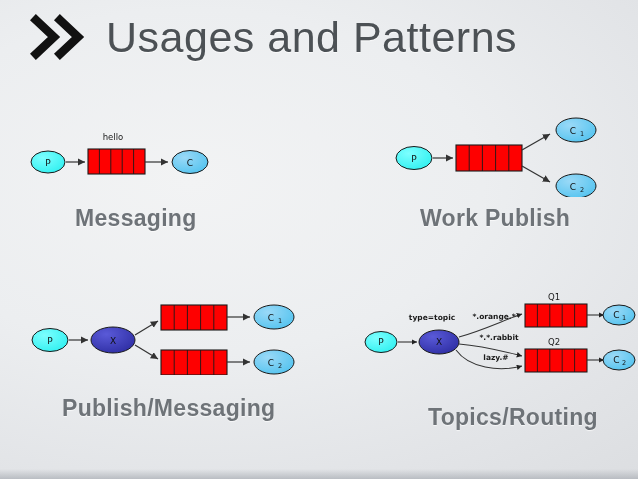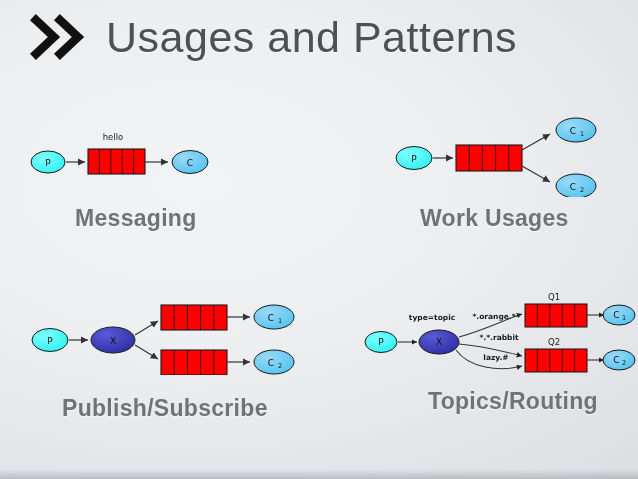--- a/index.html
+++ b/index.html
@@ -173,21 +173,21 @@
 
       <ellipse cx="184" cy="18" rx="20" ry="12" fill="url(#cg)" stroke="#1a1a1a" stroke-width="1"></ellipse>
       <text class="node-label" x="181" y="21.5" text-anchor="middle">C</text>
       <text class="node-label-sub" x="188" y="23.5">1</text>
 
       <ellipse cx="184" cy="74" rx="20" ry="12" fill="url(#cg)" stroke="#1a1a1a" stroke-width="1"></ellipse>
       <text class="node-label" x="181" y="77.5" text-anchor="middle">C</text>
       <text class="node-label-sub" x="188" y="79.5">2</text>
     </svg>
 
-    <div class="caption" style="left:420px; top:205px;">Work Usages</div>
+    <div class="caption" style="left:420px; top:205px;">Work Publish</div>
   </div>
 
   <div class="panel">
     <svg class="diagram" style="left:28px; top:295px;" width="275" height="80" viewBox="0 0 275 80">
       <defs>
         <marker id="ah3" markerWidth="7" markerHeight="7" refX="6" refY="3" orient="auto">
           <path d="M0,0 L6,3 L0,6 z" fill="#333333"></path>
         </marker>
       </defs>
 
@@ -223,21 +223,21 @@
 
       <ellipse cx="246" cy="22" rx="20" ry="12" fill="url(#cg)" stroke="#1a1a1a" stroke-width="1"></ellipse>
       <text class="node-label" x="243" y="25.5" text-anchor="middle">C</text>
       <text class="node-label-sub" x="250" y="27.5">1</text>
 
       <ellipse cx="246" cy="67" rx="20" ry="12" fill="url(#cg)" stroke="#1a1a1a" stroke-width="1"></ellipse>
       <text class="node-label" x="243" y="70.5" text-anchor="middle">C</text>
       <text class="node-label-sub" x="250" y="72.5">2</text>
     </svg>
 
-    <div class="caption" style="left:62px; top:395px;">Publish/Subscribe</div>
+    <div class="caption" style="left:62px; top:395px;">Publish/Messaging</div>
   </div>
 
   <div class="panel">
     <svg class="diagram" style="left:364px; top:288px;" width="272" height="92" viewBox="0 0 272 92">
       <defs>
         <marker id="ah4" markerWidth="6" markerHeight="6" refX="5" refY="2.6" orient="auto">
           <path d="M0,0 L5,2.6 L0,5.2 z" fill="#222222"></path>
         </marker>
       </defs>
 
@@ -283,16 +283,16 @@
 
       <ellipse cx="255" cy="27" rx="16" ry="10" fill="url(#cg)" stroke="#1a1a1a" stroke-width="1"></ellipse>
       <text class="node-label" x="252.5" y="30" text-anchor="middle">C</text>
       <text class="node-label-sub" x="258" y="32">1</text>
 
       <ellipse cx="255" cy="72" rx="16" ry="10" fill="url(#cg)" stroke="#1a1a1a" stroke-width="1"></ellipse>
       <text class="node-label" x="252.5" y="75" text-anchor="middle">C</text>
       <text class="node-label-sub" x="258" y="77">2</text>
     </svg>
 
-    <div class="caption" style="left:428px; top:388px;">Topics/Routing</div>
+    <div class="caption" style="left:428px; top:404px;">Topics/Routing</div>
   </div>
 
 </div>
 
 </body></html>

